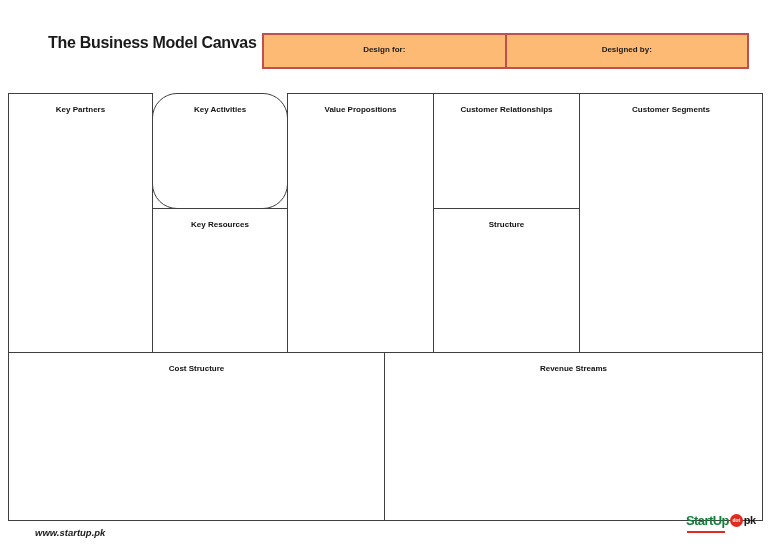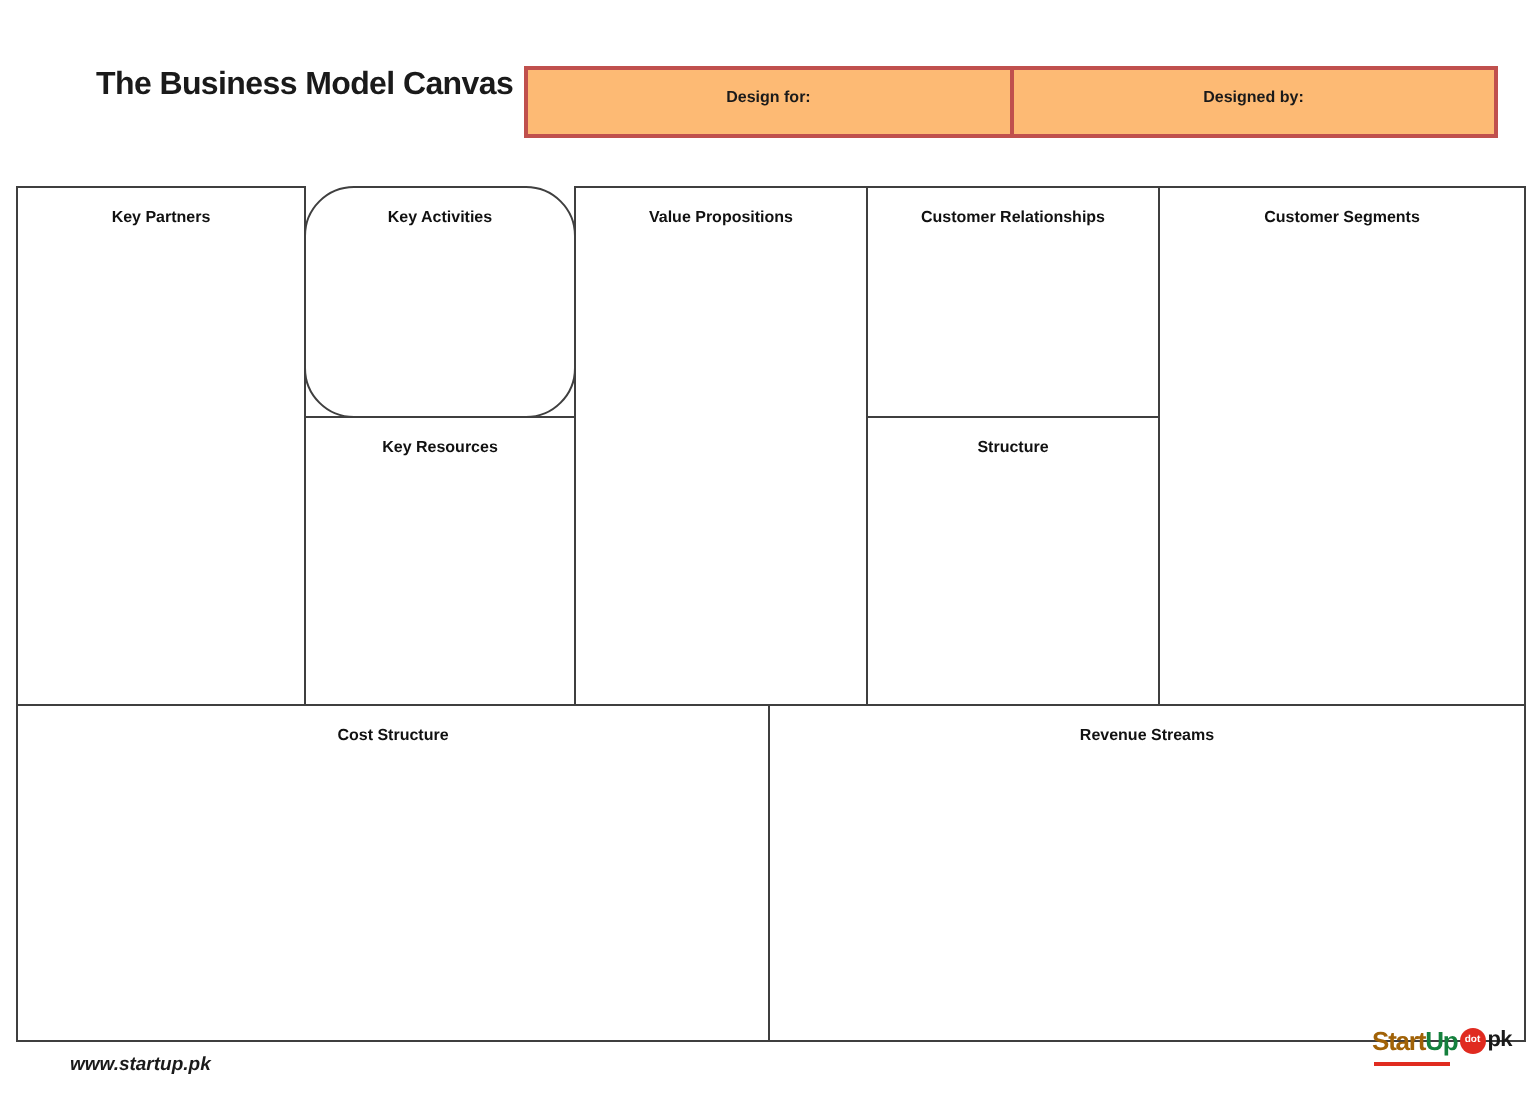--- a/index.html
+++ b/index.html
@@ -73,21 +73,21 @@
     color: #1a1a1a;
   }
 
   
   .logo {
     position: absolute; left: 686px; top: 514px;
     display: flex; align-items: center;
     line-height: 1;
   }
   .logo .w-start {
-    font-size: 13px; font-weight: bold; color: #a16207;
+    font-size: 13px; font-weight: bold; color: #15803d;
     letter-spacing: -0.6px;
   }
   .logo .w-up {
     font-size: 13px; font-weight: bold; color: #15803d;
     letter-spacing: -0.6px;
   }
   .logo .dot-circle {
     width: 13px; height: 13px; border-radius: 50%;
     background: #e02b20; margin-left: 1px;
     display: flex; align-items: center; justify-content: center;

